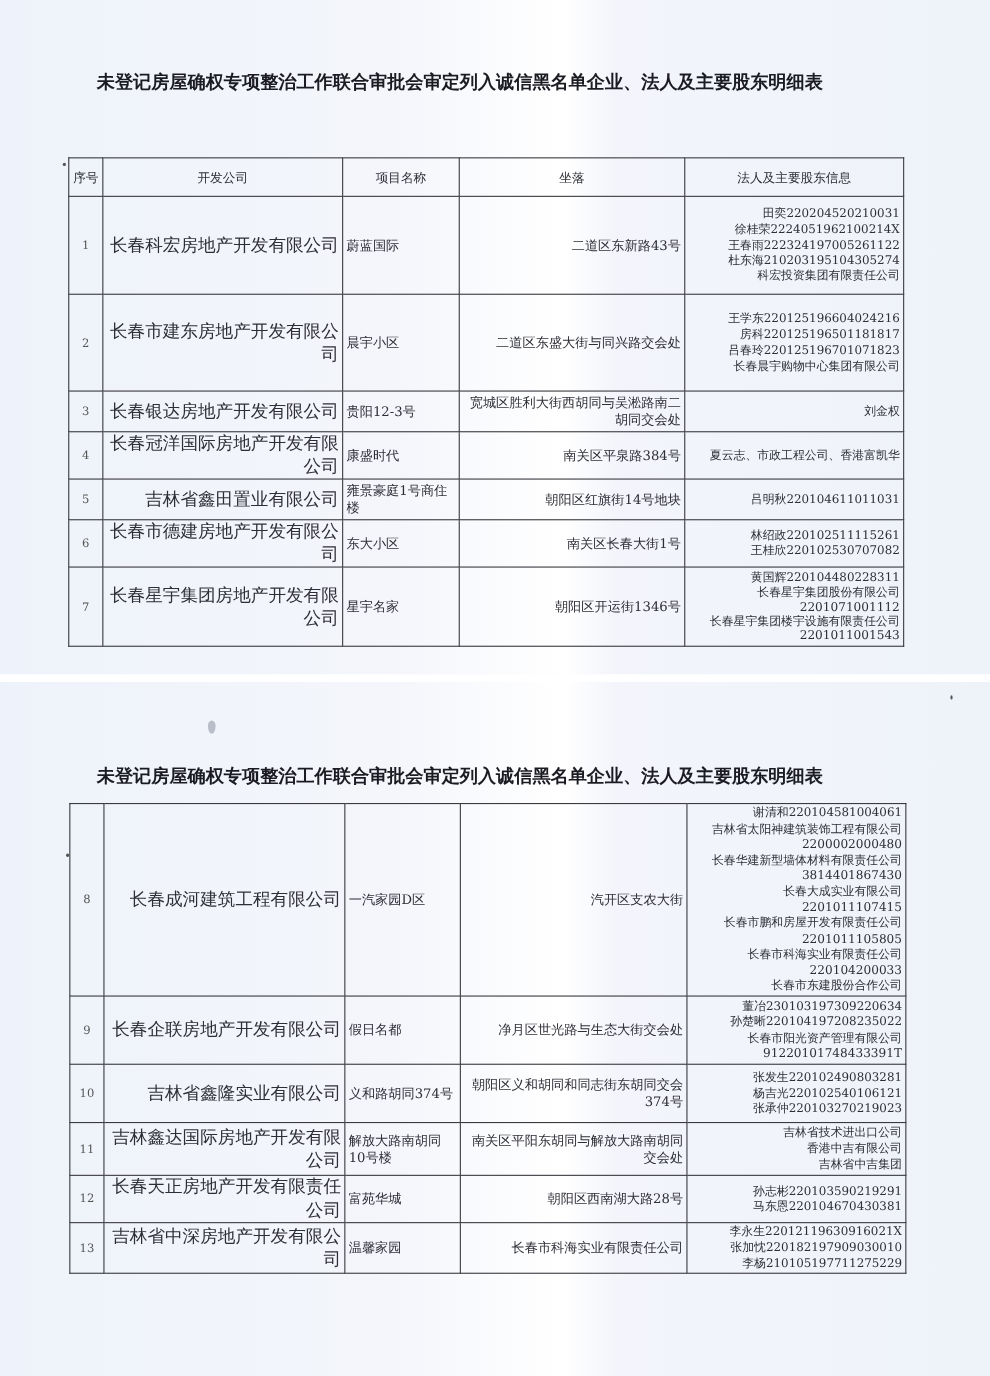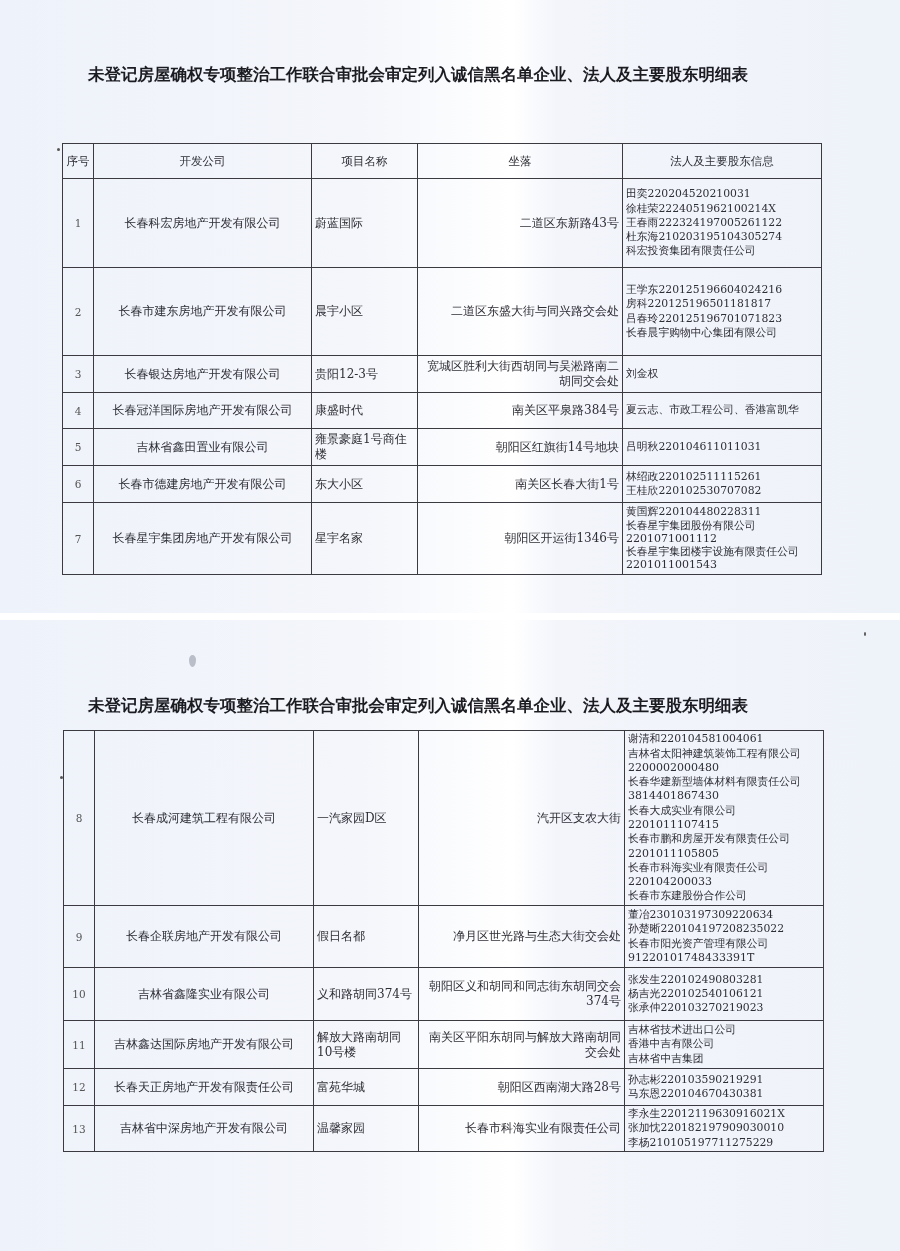--- a/index.html
+++ b/index.html
@@ -29,24 +29,24 @@
       font-size: 11.5px; color: #2e2e36;
     }
     #page1 table.list { left: 62px; top: 95px; width: 759px; margin-top: 48px; }
     #page2 table.list { left: 63px; top: 110px; width: 760px; }
     table.list td, table.list th {
       border: 1.3px solid #3a3a40; padding: 0 3px; vertical-align: middle;
       overflow: hidden;
     }
     table.list th { font-weight: normal; font-size: 11.5px; text-align: center; height: 34px; }
     td.c-idx { text-align: center; font-size: 10.5px; color: #555; }
-    td.c-company { text-align: center; font-size: 12px; }
+    td.c-company { text-align: right; font-size: 16px; }
     td.c-project { text-align: left; font-size: 12px; line-height: 15px; }
     td.c-location { text-align: right; font-size: 12px; line-height: 15px; }
-    td.c-holders { text-align: left; font-size: 10.8px; line-height: 14.3px; padding-left: 3px; padding-right: 1px; border-radius: 10px; }
+    td.c-holders { text-align: right; font-size: 10.8px; line-height: 14.3px; padding-left: 3px; padding-right: 1px; border-radius: 10px; }
     .holder-line { display: block; white-space: nowrap; }
     .holder-line.alt { font-size: 11px; }
     .speck { position: absolute; width: 3px; height: 3px; border-radius: 50%; background: #555; }
     .drop { position: absolute; width: 7px; height: 12px; border-radius: 50% 50% 50% 50% / 40% 40% 60% 60%; background: #b9bec8; }
   </style>
 </head>
 <body>
 
 <div class="page" id="page1">
   <div class="doc-title">未登记房屋确权专项整治工作联合审批会审定列入诚信黑名单企业、法人及主要股东明细表</div>

